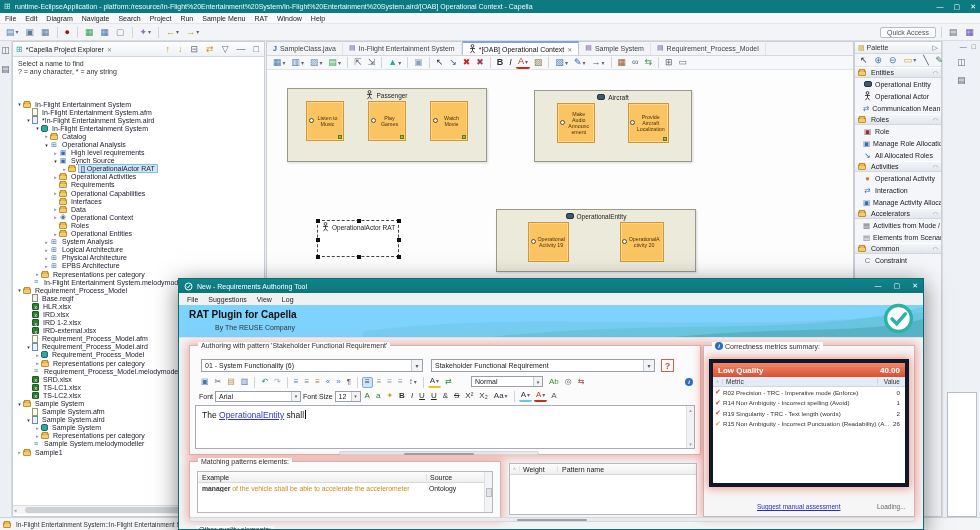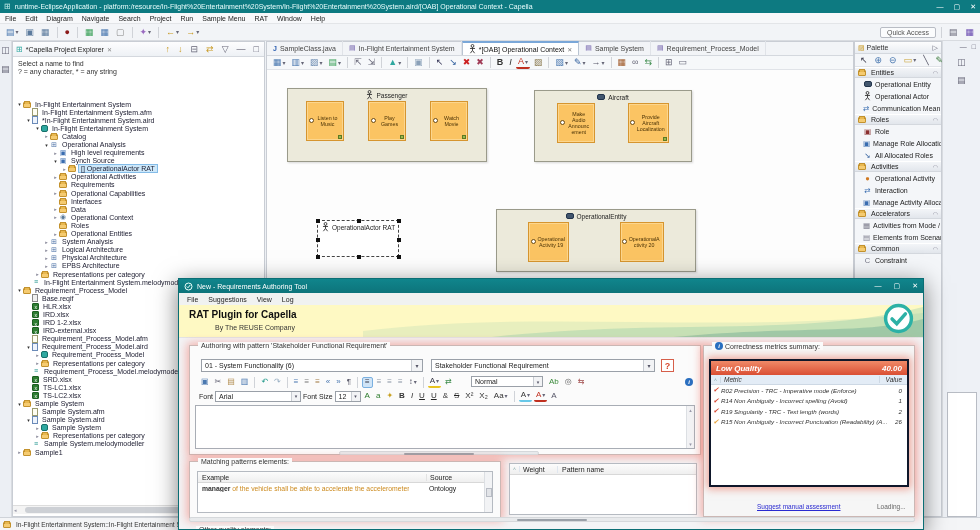--- a/index.html
+++ b/index.html
@@ -83,21 +83,21 @@
   .pic{width:9px;text-align:center;font-size:7.5px;}
   .rightstrip{position:absolute;left:942px;top:41px;width:38px;height:476px;background:#eef1f6;border-left:1px solid #d8dbe0;font-size:7px;color:#667;}
   .rs-top{display:flex;justify-content:flex-end;gap:5px;padding:2px 4px;}
   .rs-icons{display:flex;flex-direction:column;align-items:center;gap:5px;margin-top:4px;}
   .rs-white{position:absolute;left:4px;top:351px;width:30px;height:125px;background:#fff;border:1px solid #b8bcc4;}
   
   .dialog{position:absolute;left:178px;top:278px;width:746px;height:252px;background:#f3f4f6;box-shadow:0 5px 22px rgba(0,0,0,.5);z-index:50;overflow:hidden;border:1px solid #0b6e74;}
   .dlg-title{height:14px;background:linear-gradient(#10858c,#0d747b);color:#fff;display:flex;align-items:center;gap:4px;padding:0 5px;font-size:7px;}
   .dlg-title .wbtns{margin-left:auto;display:flex;gap:12px;font-size:7px;}
   .dlg-menu{height:12px;background:#f0f2f1;display:flex;align-items:center;gap:10px;padding:0 8px;font-size:7px;color:#222;position:relative;z-index:2;}
-  .dlg-banner{position:relative;height:33px;background:#fef9c3;border-bottom:1px solid #e2e4e6;overflow:hidden;}
+  .dlg-banner{position:relative;height:33px;background:#7dd3fc;border-bottom:1px solid #e2e4e6;overflow:hidden;}
   .dlg-banner h1{font-size:10px;font-weight:bold;color:#101010;position:absolute;left:10px;top:4px;}
   .dlg-banner .sub{position:absolute;left:36px;top:19px;font-size:7px;color:#333;}
   .swoosh{position:absolute;right:0;top:0;width:560px;height:33px;}
   .checkcircle{position:absolute;left:704px;top:24px;width:31px;height:31px;z-index:3;}
   .grp{position:absolute;border:1px solid #cbb7b4;background:#fbfbfb;box-shadow:0 0 9px 2px rgba(242,118,106,.55);}
   .grp .glabel{position:absolute;left:8px;top:-4px;background:#fbfbfb;padding:0 3px;font-size:7px;color:#333;}
   .combo{position:absolute;height:13px;background:#fff;border:1px solid #9aa0a8;display:flex;align-items:center;font-size:7px;color:#222;padding-left:3px;}
   .combo .cdd{margin-left:auto;width:11px;height:100%;border-left:1px solid #c8ccd2;background:#f2f3f5;color:#556;display:flex;align-items:center;justify-content:center;font-size:6px;}
   .helpbtn{position:absolute;width:13px;height:13px;border:1px solid #d65f4a;background:#fff;color:#d6492f;font-weight:bold;font-size:9px;display:flex;align-items:center;justify-content:center;}
   .rte-row{position:absolute;display:flex;align-items:center;gap:2px;height:12px;}
@@ -109,21 +109,21 @@
   .rte-text .sc{position:absolute;right:0;top:0;bottom:0;width:8px;background:#f2f3f5;border-left:1px solid #dcdfe3;color:#99a;font-size:5px;display:flex;flex-direction:column;justify-content:space-between;align-items:center;padding:1px 0;}
   .linktext{color:#3333cc;text-decoration:underline;}
   .caret{display:inline-block;width:1px;height:9px;background:#111;vertical-align:-1px;margin-left:1px;}
   .mtable{position:absolute;background:#fff;border:1px solid #b5bac1;}
   .mt-head{display:flex;height:11px;align-items:center;background:linear-gradient(#fcfcfc,#efefef);border-bottom:1px solid #d8d8d8;font-size:7px;color:#222;}
   .mt-row{display:flex;height:11px;align-items:center;font-size:6.8px;}
   .mterm{font-weight:bold;color:#333;}
   .mrest{color:#cc8a1e;}
   .vscroll{position:absolute;right:0;top:0;bottom:0;width:8px;background:#f2f3f5;border-left:1px solid #dcdfe3;display:flex;align-items:center;justify-content:center;}
   .vscroll .btn{width:6px;height:9px;background:#e2e4e8;border:1px solid #b8bcc4;}
-  .redpanel{position:absolute;background:#fff;border:2px solid #0f172a;box-shadow:0 0 8px 2px rgba(230,80,55,.5);font-style:italic;}
+  .redpanel{position:absolute;background:#fff;border:4px solid #0f172a;box-shadow:0 0 8px 2px rgba(230,80,55,.5);}
   .redhead{height:14px;background:linear-gradient(#f08a68,#da4f34);display:flex;align-items:center;padding:0 5px;color:#fff;font-weight:bold;font-size:8px;}
   .redhead .score{margin-left:auto;}
   .methead{display:flex;height:10px;align-items:center;background:#e3ecf6;border-bottom:1px solid #cdd8e4;font-size:6.5px;color:#333;}
   .metrow{display:flex;height:10.5px;align-items:center;font-size:6.2px;color:#333;}
   .metrow .chk{width:10px;text-align:center;font-size:7px;}
   .metrow .mval{margin-left:auto;padding-right:5px;}
   .metrow .mtxt{white-space:nowrap;overflow:hidden;text-overflow:ellipsis;flex:1;}
   .suggest{position:absolute;font-size:6.5px;color:#2a2ad0;text-decoration:underline;}
   .loading{position:absolute;font-size:6.5px;color:#666;}
   .bsplit{position:absolute;height:5px;background:#e8eaec;border:1px solid #d5d8db;border-radius:2px;}
@@ -1006,20 +1006,23 @@
             <span style="color: rgb(192, 48, 32);">A</span>
             <span class="dd">▾</span>
           </span>
           <span class="ticon">
             <span style="color: rgb(85, 85, 102);">A</span>
           </span>
         </span>
     </div>
 
     <div class="rte-text" style="left:16px;top:126px;width:500px;height:44px">
+      <div class="content">
+        <span>The </span><span class="linktext">OperationalEntity</span><span> shall</span><span class="caret"></span>
+      </div>
       <div class="sc">
           <span>▴</span>
           <span>▾</span>
         </div>
     </div>
 
     <div class="bsplit" style="left:160px;top:172px;width:200px;height:4px">
         <div class="bthumb"></div>
       </div>
 

